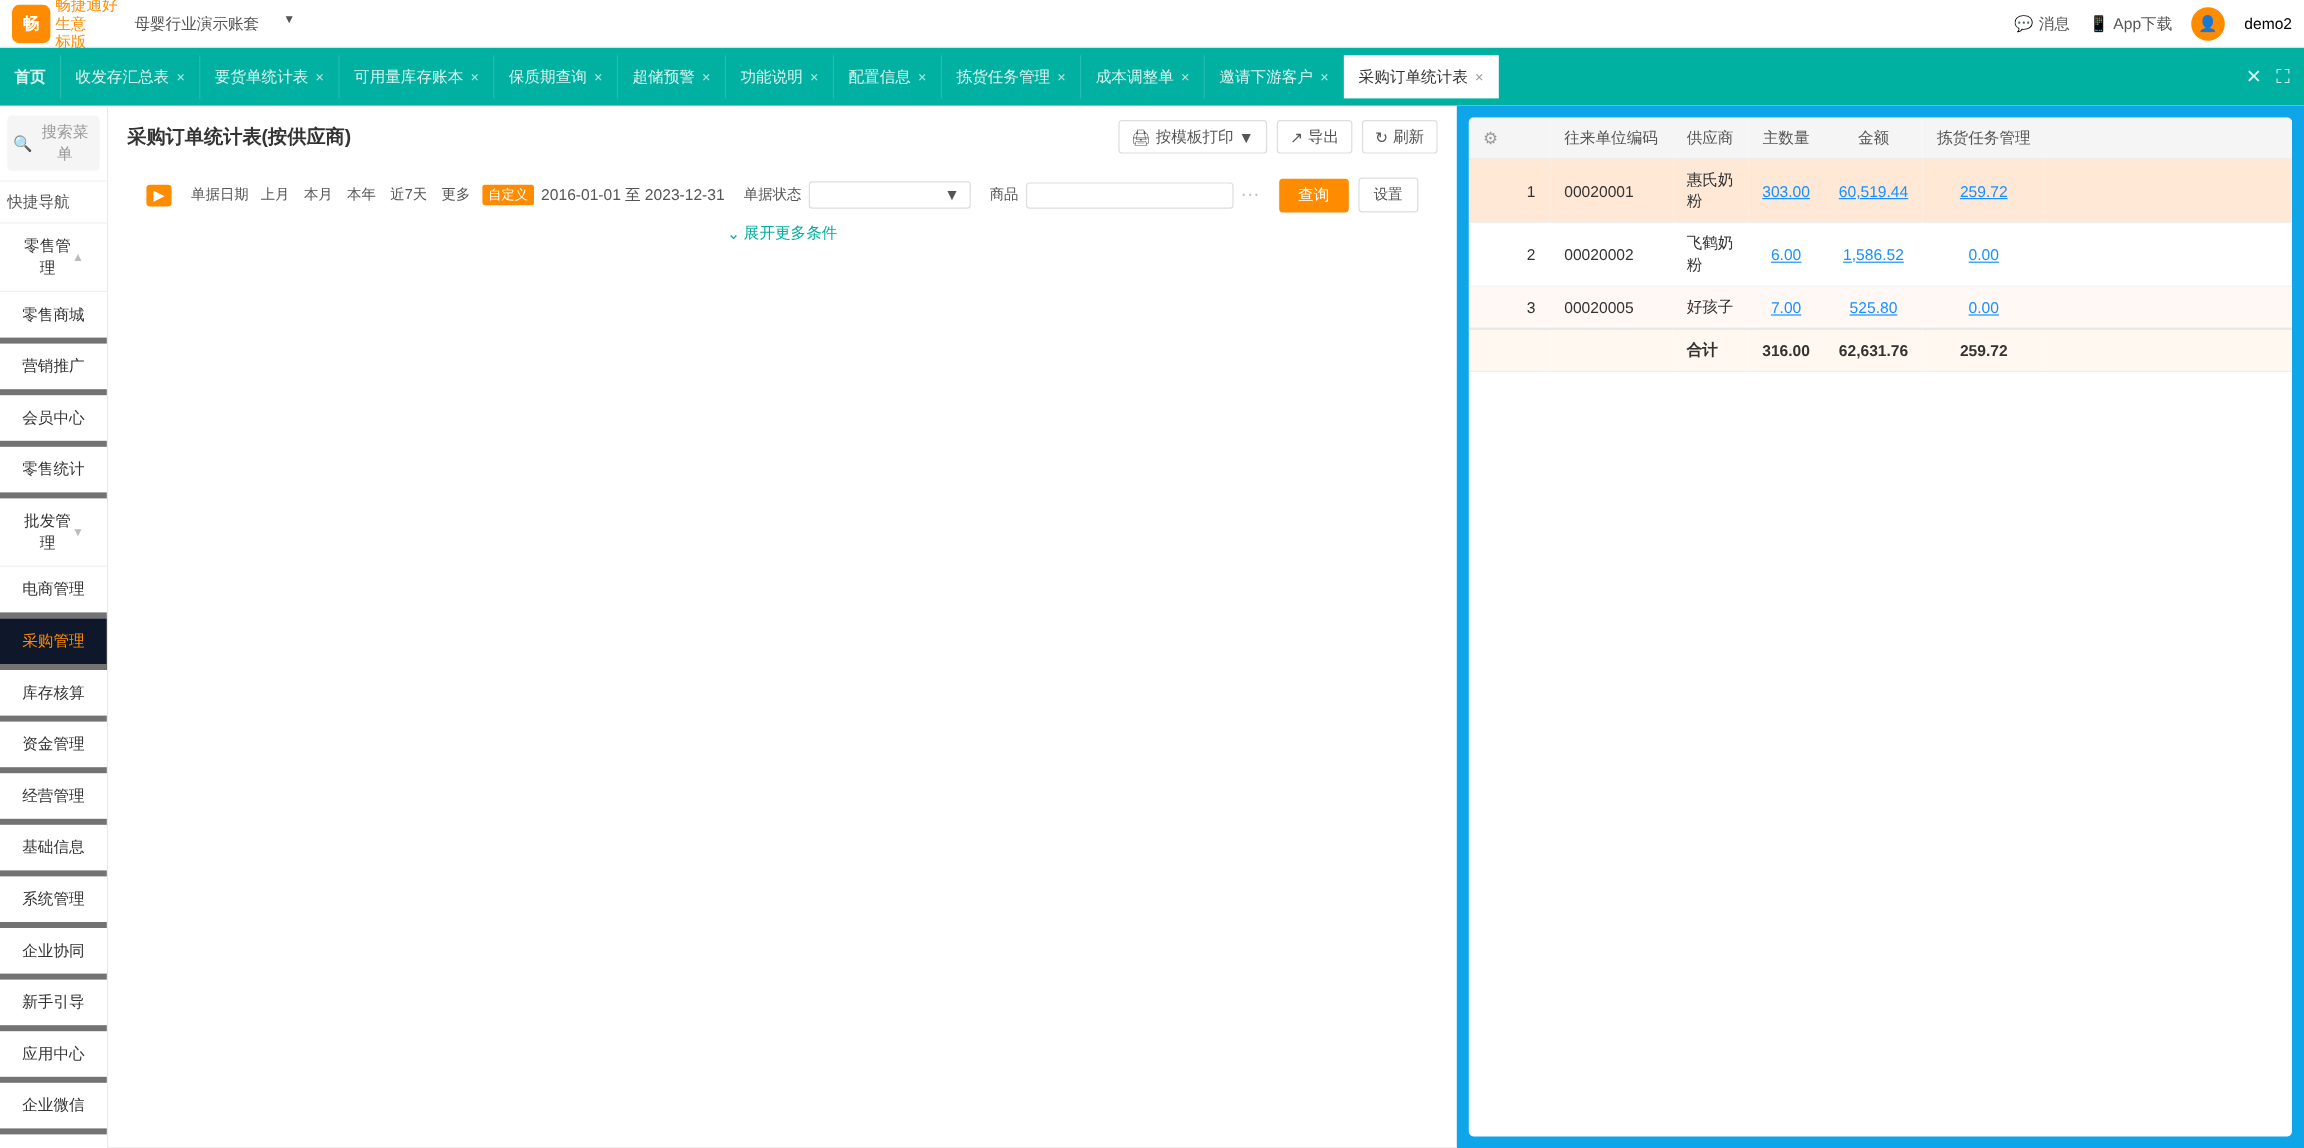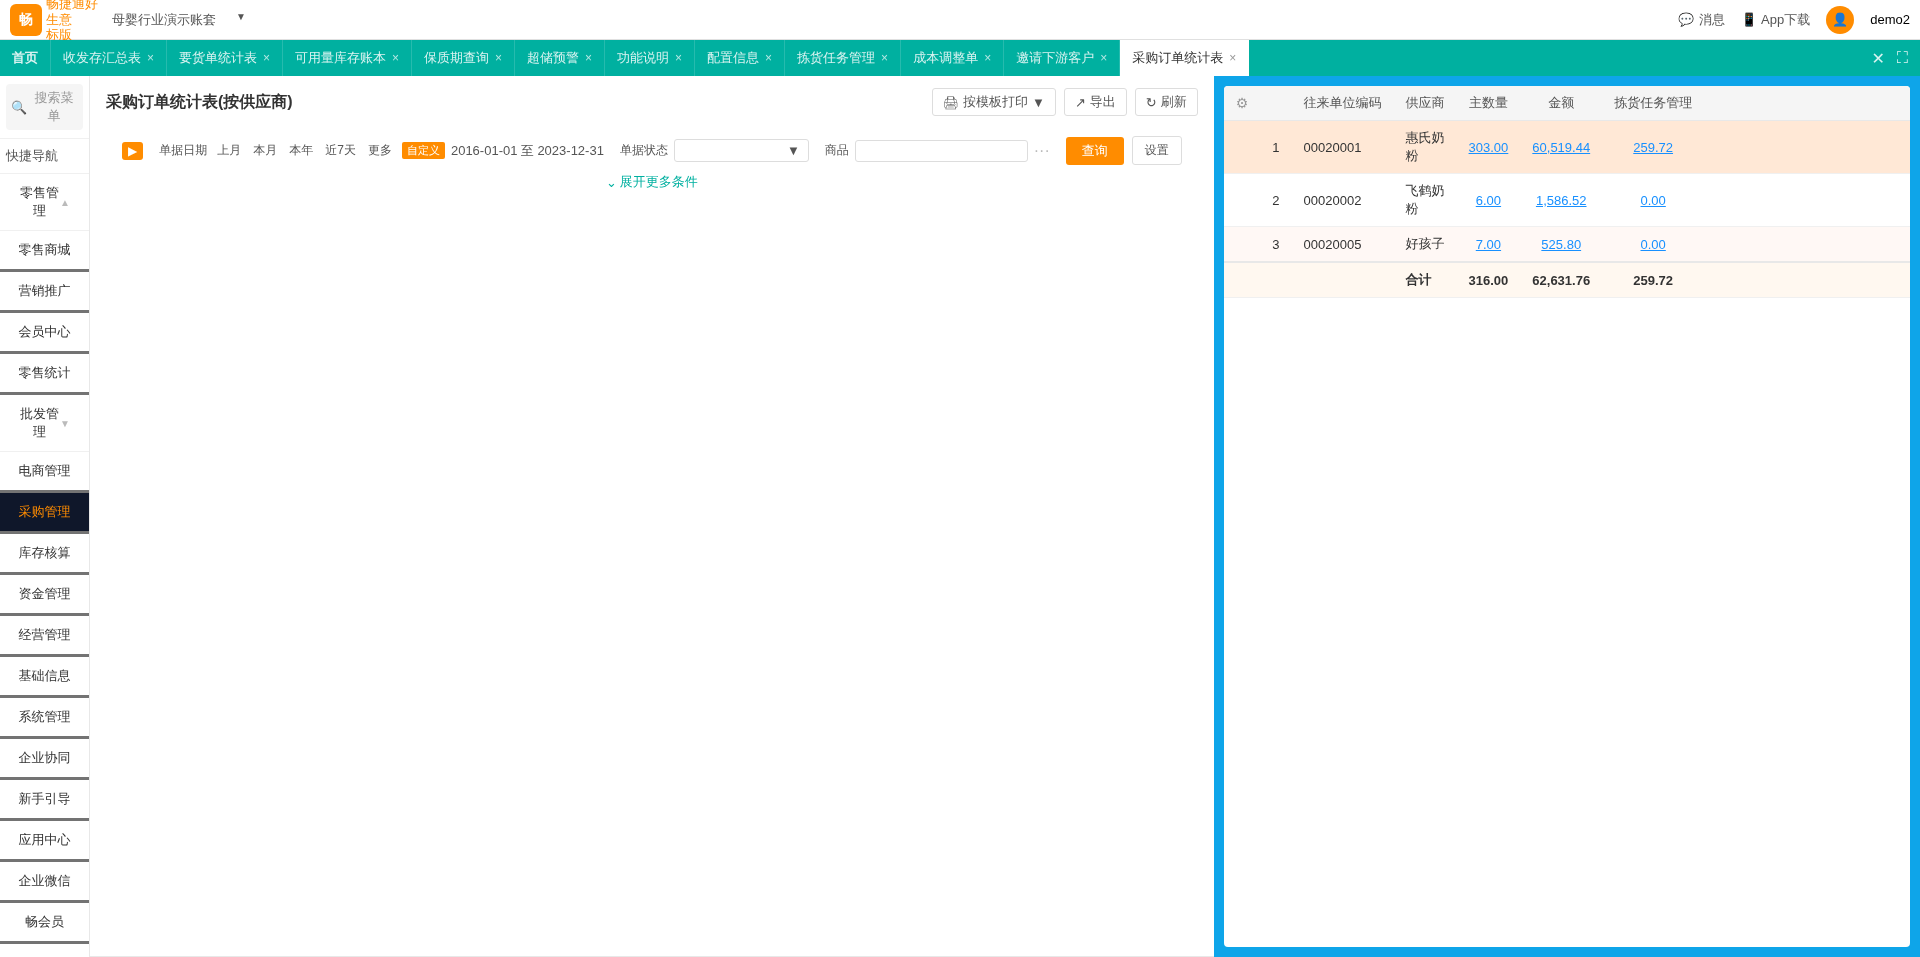--- a/index.html
+++ b/index.html
@@ -16,21 +16,21 @@
     .logo-text { font-size: 11px; color: #ff8c00; line-height: 1.2; }
     .store-selector { display: flex; align-items: flex-start; gap: 20px; color: #333; cursor: pointer; flex: 1; font-size: 13px; }
     .store-selector span { color: #555; }
     .store-caret { color: #999; font-size: 10px; }
     .top-right { display: flex; align-items: center; gap: 16px; margin-left: auto; }
     .top-btn { display: flex; align-items: center; gap: 4px; color: #555; cursor: pointer; font-size: 13px; }
     .user-avatar { width: 28px; height: 28px; border-radius: 50%; background: #ff8c00; display: flex; align-items: center; justify-content: center; color: #fff; font-size: 12px; }
 
     
     .tab-bar {
-      display: flex; align-items: center; background: #00b0a0; height: 36px;
+      display: flex; align-items: center; background: #00b0a0; height: 48px;
       flex-shrink: 0; overflow-x: auto; overflow-y: hidden;
     }
     .tab-bar::-webkit-scrollbar { height: 0; }
     .tab-item {
       display: flex; align-items: center; padding: 0 12px; height: 36px;
       color: rgba(255,255,255,0.85); cursor: pointer; white-space: nowrap;
       font-size: 13px; gap: 6px; border-right: 1px solid rgba(255,255,255,0.15);
       flex-shrink: 0;
     }
     .tab-item.active { background: #fff; color: #333; }
@@ -104,21 +104,21 @@
     }
     .data-table th.center, .data-table td.center { text-align: center; }
     .data-table td { padding: 8px 12px; border-bottom: 1px solid #f0f0f0; color: #333; font-size: 13px; }
     .data-table tr:nth-child(odd) td { background: #fff8f5; }
     .data-table tr:nth-child(even) td { background: #fff; }
     .data-table tr.selected td { background: #ffe8d6; }
     .link-val { color: #1890ff; text-decoration: underline; cursor: pointer; }
     .settings-col { width: 30px; }
     .settings-icon { color: #999; cursor: pointer; font-size: 14px; }
     .footer-row td { background: #fff8f0 !important; font-weight: bold; color: #333; border-top: 2px solid #e8e8e8; }
-    .sidebar-section-item { padding: 10px 6px; text-align: center; font-size: 12px; color: #333; cursor: pointer; border-bottom: 3px solid #737373; }
+    .sidebar-section-item { padding: 10px 6px; text-align: center; font-size: 12px; color: #333; cursor: pointer; border-bottom: 5px solid #737373; }
     .sidebar-section-item.active { color: #ff8c00; }
   </style>
 </head>
 <body>
 
 <div class="top-bar">
   <div class="logo-area">
     <div class="logo-icon">畅</div>
     <div class="logo-text">
       <div>畅捷通好生意</div>

